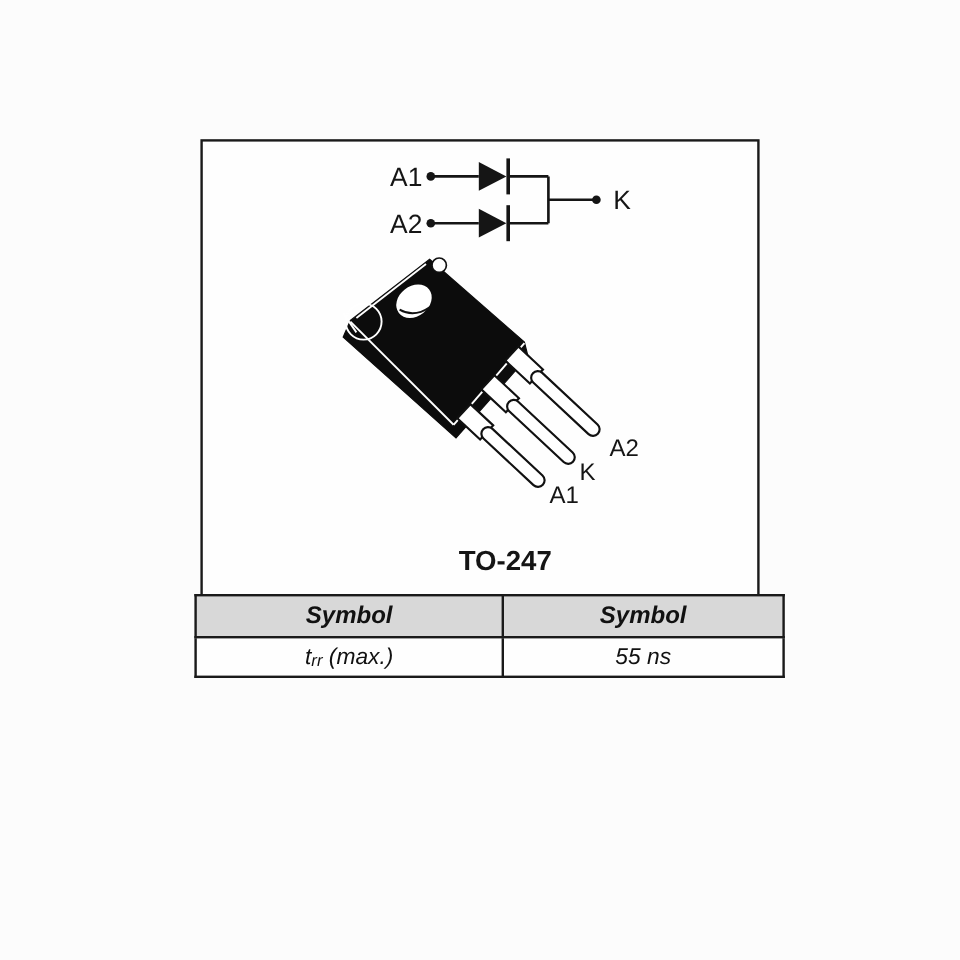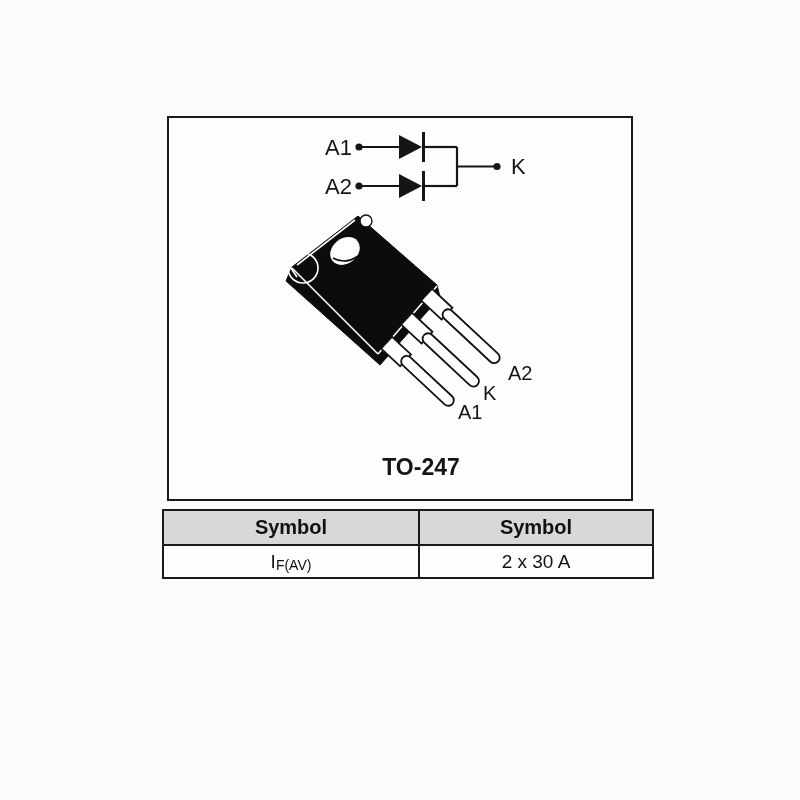--- a/index.html
+++ b/index.html
@@ -38,24 +38,25 @@
     font-family: "Liberation Sans", sans-serif;
     fill: #151515;
   }
   .schem-label { font-size: 22px; }
   .pin-label   { font-size: 20px; }
   .pkg-name    { font-size: 23px; font-weight: bold; }
   
   .spec-table {
     position: absolute;
     left: 162px;
-    top: 509px;
+    top: 495px;
     width: 490px;
     border-collapse: collapse;
     table-layout: fixed;
+    font-style: italic;
   }
   .spec-table td, .spec-table th {
     border: 2px solid #1a1a1a;
     text-align: center;
     vertical-align: middle;
     padding: 0;
     background: #fefefe;
   }
   .spec-table th {
     background: #d8d8d8;
@@ -157,19 +158,19 @@
       <col class="col-value">
     </colgroup>
     <thead>
       <tr>
         <th>Symbol</th>
         <th>Symbol</th>
       </tr>
     </thead>
     <tbody>
       <tr>
-        <td><span>I</span><sub class="sym-sub">F(AV)</sub><span></span></td>
-        <td>2 x 30 A</td>
+        <td><span>t</span><sub class="sym-sub">rr</sub><span> (max.)</span></td>
+        <td>55 ns</td>
       </tr>
     </tbody>
   </table>
 
 </div>
 
 </body></html>

